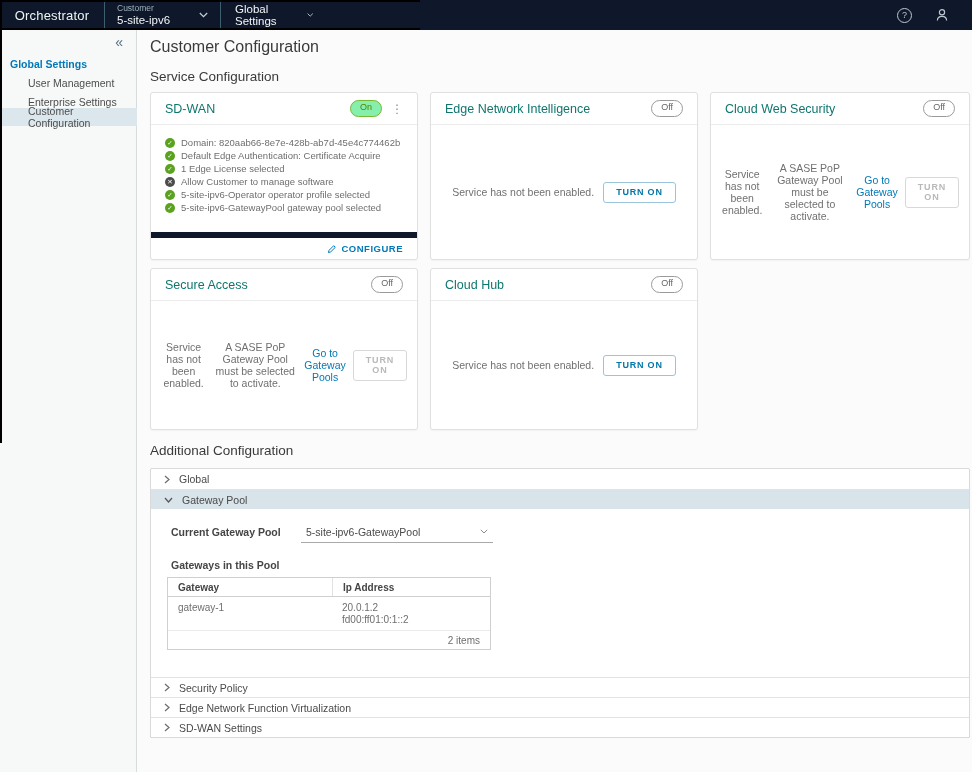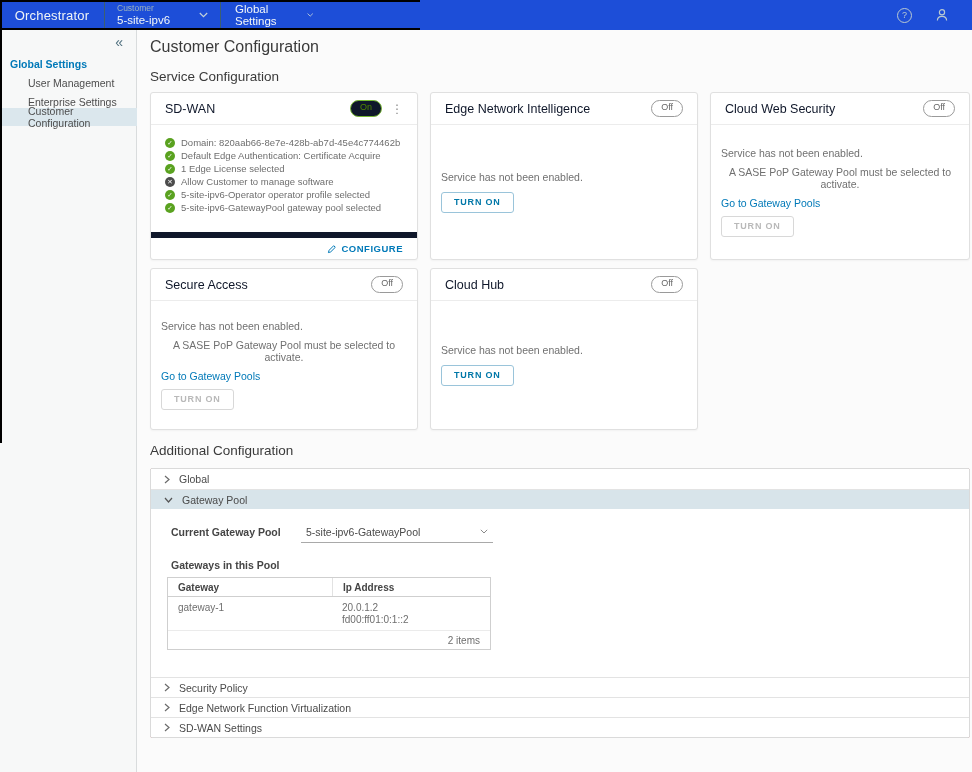--- a/index.html
+++ b/index.html
@@ -4,21 +4,21 @@
 <style>
   * { box-sizing: border-box; margin: 0; padding: 0; }
   html,body { width:972px; height:772px; }
   body {
     position:relative; overflow:hidden;
     font-family:"Liberation Sans", sans-serif;
     background:#fbfbfb; color:#4a4a4a;
   }
   
   .topbar { position:absolute; left:0; top:0; width:972px; height:30px;
-    background:#1d4ed8; display:flex; align-items:stretch;justify-content:center; }
+    background:#0f172a; display:flex; align-items:stretch;justify-content:center; }
   .brand { width:104px; display:flex; align-items:center; justify-content:center;
     font-size:13px; color:#eef4f6; letter-spacing:.2px; }
   .hdr-divider { width:1px; background:#3d5f70; }
   .hdr-menu { display:flex; align-items:center; cursor:pointer; color:#f2f6f8; }
   .customer-menu { width:115px; padding:0 12px 0 12px; justify-content:space-between; }
   .stack { display:flex; flex-direction:column; line-height:1.25; }
   .stack .lbl { font-size:8.5px; color:#9db3bd; }
   .stack .val { font-size:11.5px; color:#f2f6f8; }
   .gs-menu { width:106px; padding:0 14px; gap:16px; font-size:11.5px; justify-content:space-between; }
   .hdr-spacer { flex:1; }
@@ -34,36 +34,36 @@
     padding-left:28px; font-size:10.5px; color:#4d4d4d; cursor:pointer; }
   .side-item.active { background:#dbe7ed; }
   
   .page-title { position:absolute; left:150px; top:38px; font-size:16px; color:#3a3a3a; font-weight:400; }
   .section-title { position:absolute; left:150px; font-size:13.5px; color:#3a3a3a; font-weight:400; }
   
   .card { position:absolute; background:#fff; border:1px solid #e0e0e0; border-radius:3px;
     display:flex; flex-direction:column; box-shadow:0 1px 2px rgba(0,0,0,.04); }
   .card-header { height:32px; padding:0 14px; display:flex; align-items:center;
     border-bottom:1px solid #ececec; flex:0 0 auto; }
-  .card-title { font-size:12.5px; color:#0f172a; flex:1; }
+  .card-title { font-size:12.5px; color:#0f766e; flex:1; }
   .badge { font-size:9px; padding:1px 9px 2px; border-radius:9px; border:1px solid; line-height:1.3; }
-  .badge.on  { color:#4e8500; border-color:#77b833; background:#0f172a; }
+  .badge.on  { color:#4e8500; border-color:#77b833; background:#86efac; }
   .badge.off { color:#666; border-color:#9a9a9a; background:#fff; }
   .kebab { margin-left:9px; color:#8a8a8a; font-size:12px; line-height:10px; cursor:pointer; letter-spacing:0; }
   .checklist { padding:12px 14px; display:flex; flex-direction:column; gap:2px; flex:1; }
   .check-row { display:flex; align-items:center; gap:6px; font-size:9.5px; color:#6e6e6e; }
   .ci { width:10px; height:10px; border-radius:50%; color:#fff; font-size:6.5px; flex:0 0 auto;
     display:flex; align-items:center; justify-content:center; }
   .ci.ok { background:#5aa220; }
   .ci.blocked { background:#4c4c4c; }
   .card-footer { border-top:6px solid #0f172a; height:27px; display:flex; align-items:center;
     justify-content:flex-end; padding:0 14px; flex:0 0 auto; }
   .configure { display:flex; align-items:center; gap:5px; font-size:9.5px; letter-spacing:.5px;
     color:#0079b8; font-weight:bold; cursor:pointer; }
-  .card-body { flex:1; display:flex; flex-direction:column; align-items:flex-start; justify-content:center;
+  .card-body { flex:1; display:flex; flex-direction:row; align-items:center; justify-content:center;
     gap:9px; padding:0 10px; text-align:center; }
   .svc-msg { font-size:10.5px; color:#707070; }
   .gp-link { font-size:10.5px; color:#0079b8; cursor:pointer; }
   .btn-outline { font-family:inherit; font-size:9px; letter-spacing:.8px; font-weight:bold; color:#0077a8;
     border:1px solid #9ac4da; background:#fff; border-radius:3px; padding:4px 12px 5px; cursor:pointer; }
   .btn-outline.disabled { color:#b9b9b9; border-color:#d8d8d8; cursor:default; }
   
   .accordion { position:absolute; left:150px; top:468px; width:820px; background:#b91c1c;
     border:1px solid #dadada; border-radius:2px; }
   .acc-row { height:20px; display:flex; align-items:center; gap:9px; padding:0 13px;

